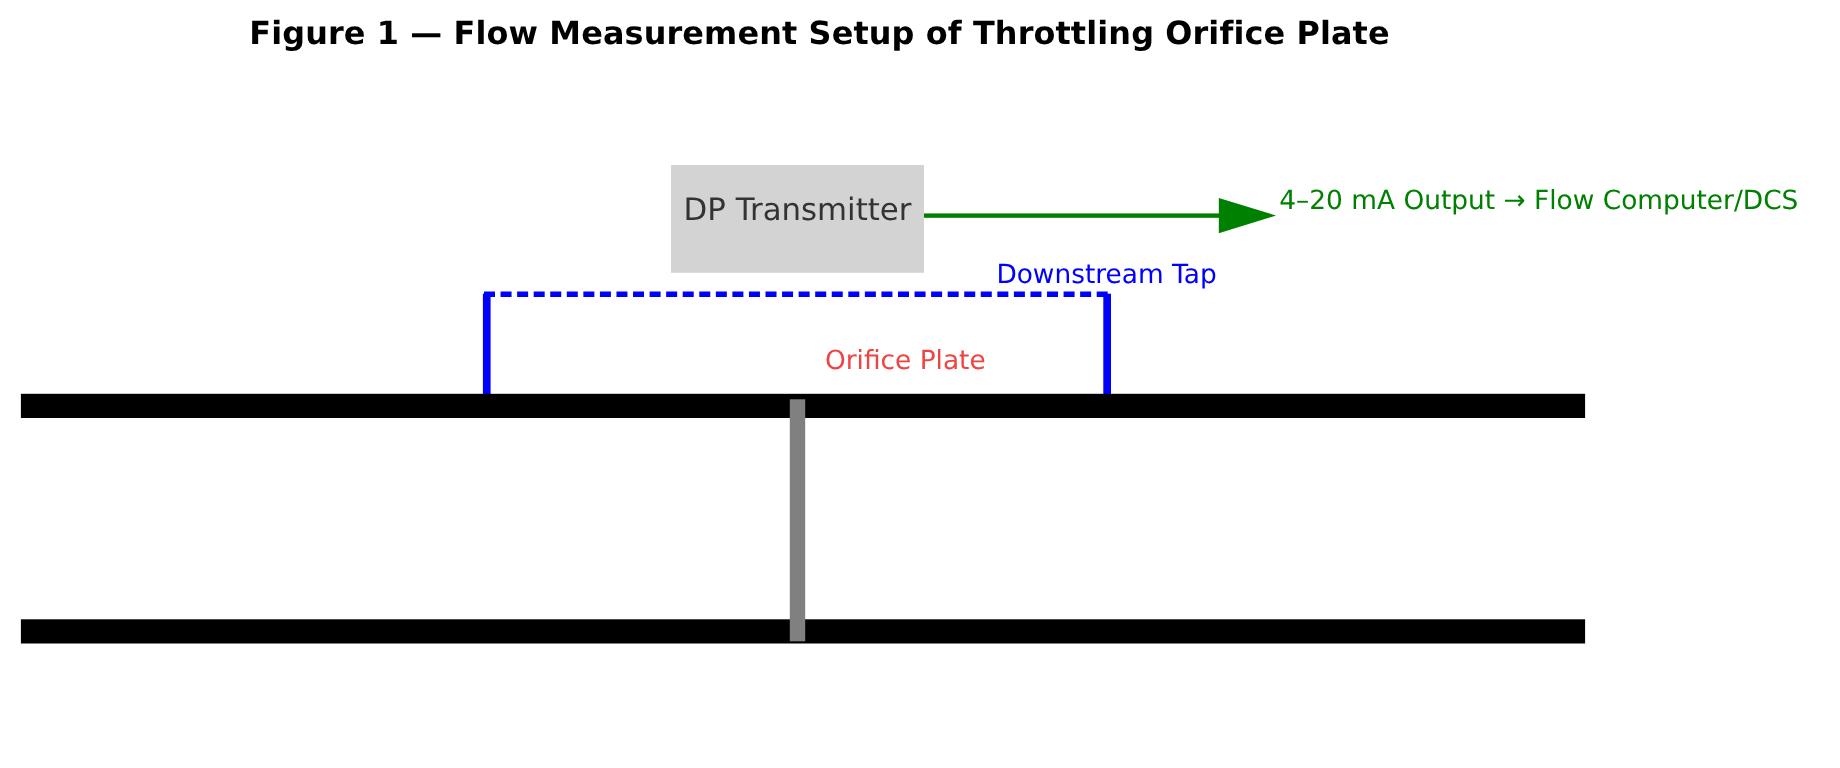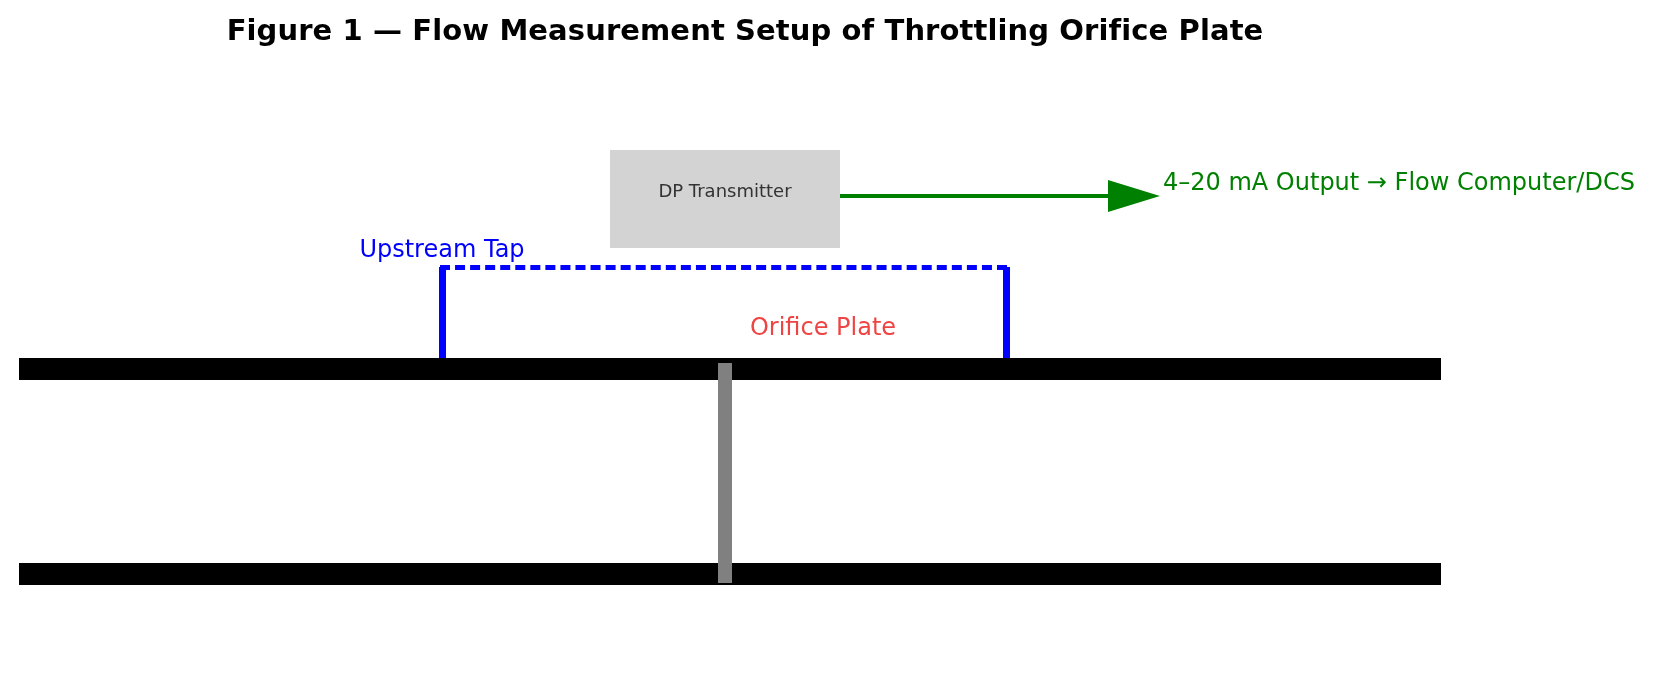--- a/index.html
+++ b/index.html
@@ -75,21 +75,21 @@
   }
   .dp-box-label {
     position: absolute;
     left: 0;
     top: 0;
     width: 230px;
     height: 80px;
     display: flex;
     align-items: center;
     justify-content: center;
-    font-size: 18px;
+    font-size: 28px;
     color: #333333;
     white-space: nowrap;
   }
 
   
   .signal-line {
     position: absolute;
     left: 840px;
     top: 194px;
     width: 290px;
@@ -154,21 +154,21 @@
   <div class="fig-title">Figure 1 — Flow Measurement Setup of Throttling Orifice Plate</div>
 
   <div class="dp-box">
     <div class="dp-box-label">DP Transmitter</div>
   </div>
 
   <div class="signal-line"></div>
   <div class="signal-arrowhead"></div>
   <div class="signal-label">4–20 mA Output → Flow Computer/DCS</div>
 
-  <div class="tap-label upstream">Upstream Tap</div>
+  <div class="tap-label downstream">Downstream Tap</div>
 
   <div class="tap-dashed"></div>
   <div class="tap-vertical upstream"></div>
   <div class="tap-vertical downstream"></div>
 
   <div class="orifice-plate-label">Orifice Plate</div>
 
   <div class="pipe-wall top"></div>
   <div class="pipe-wall bottom"></div>
 

